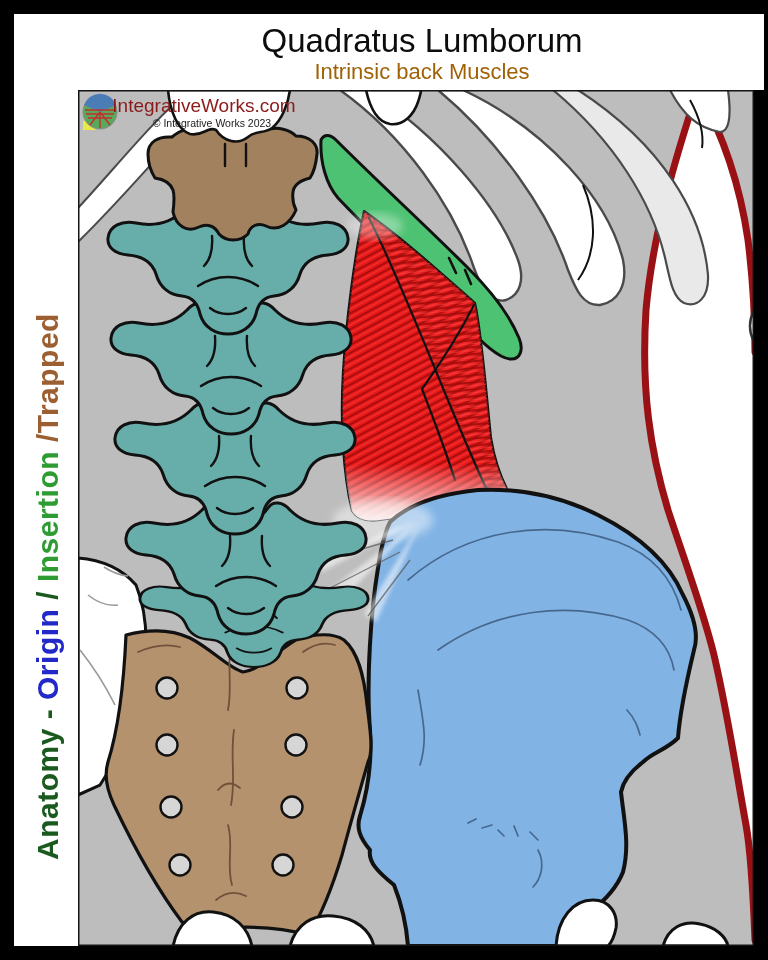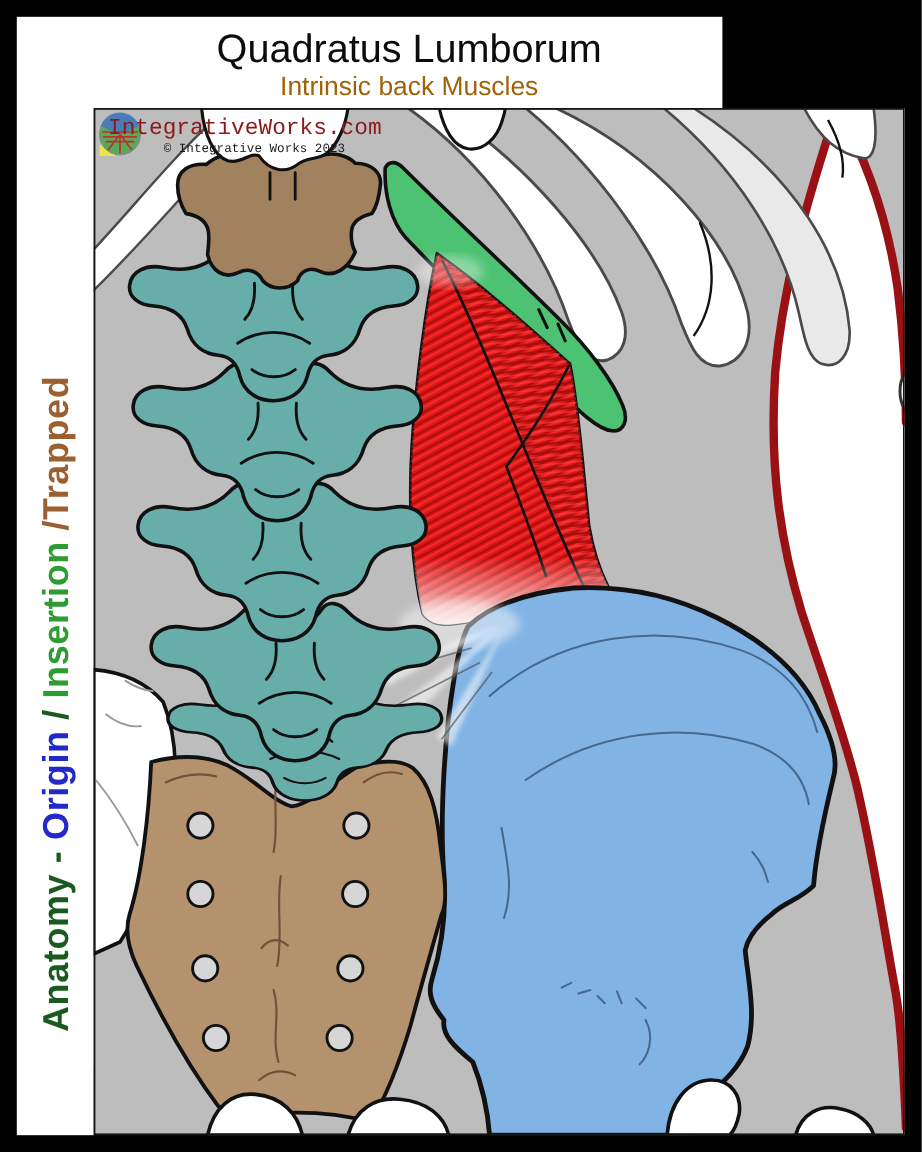--- a/index.html
+++ b/index.html
@@ -2,39 +2,39 @@
 <html style="--pal-bg: #bdbdbd; --pal-bone_white: #ffffff; --pal-bone_shadow: #e9e9e9; --pal-vertebra_teal: #67aeab; --pal-t12_brown: #a2815f; --pal-sacrum_tan: #b5926e; --pal-ilium_blue: #81b3e5; --pal-ilium_line: #47688e; --pal-rib_green: #4ec273; --pal-muscle_red: #e61717; --pal-muscle_stria: #a00d0d; --pal-contour_dark_red: #9a1115;"><head>
 <meta charset="utf-8">
 <style>
   html,body{margin:0;padding:0;}
   body{
     width:768px;height:960px;position:relative;background:#000;
     font-family:"Liberation Sans", sans-serif;overflow:hidden;
   }
   .frame{position:absolute;left:14px;top:14px;width:740px;height:932px;background:#000;}
   .header{
-    position:absolute;left:14px;top:14px;width:588px;height:76px;background:#ffffff;
+    position:absolute;left:14px;top:14px;width:750px;height:76px;background:#ffffff;
     text-align:center;
   }
   .header .title{
     padding-left:66px;padding-top:8px;font-size:33px;color:#0c0c0c;line-height:1.15;
   }
   .header .subtitle{
     padding-left:66px;font-size:22px;color:#a16207;line-height:1.1;
   }
   .side-strip{
     position:absolute;left:14px;top:90px;width:64px;height:856px;background:#ffffff;
   }
   .vtext{
     position:absolute;left:51px;bottom:86px;
     transform-origin:left bottom;transform:rotate(-90deg);
     white-space:nowrap;font-size:30px;font-weight:bold;letter-spacing:.5px;
   }
   .illus{
-    position:absolute;left:78px;top:90px;width:676px;height:800px;background:var(--pal-bg,#bdbdbd);font-family:Liberation Mono, monospace;
+    position:absolute;left:78px;top:90px;width:676px;height:800px;background:var(--pal-bg,#bdbdbd);
   }
   svg{display:block;}
   
   .f-bg{fill:var(--pal-bg,#bdbdbd);}
   .f-bone{fill:var(--pal-bone_white,#ffffff);}
   .f-bone2{fill:var(--pal-bone_shadow,#e9e9e9);}
   .f-teal{fill:var(--pal-vertebra_teal,#67aeab);}
   .f-t12{fill:var(--pal-t12_brown,#a2815f);}
   .f-sacrum{fill:var(--pal-sacrum_tan,#b5926e);}
   .f-blue{fill:var(--pal-ilium_blue,#81b3e5);}

